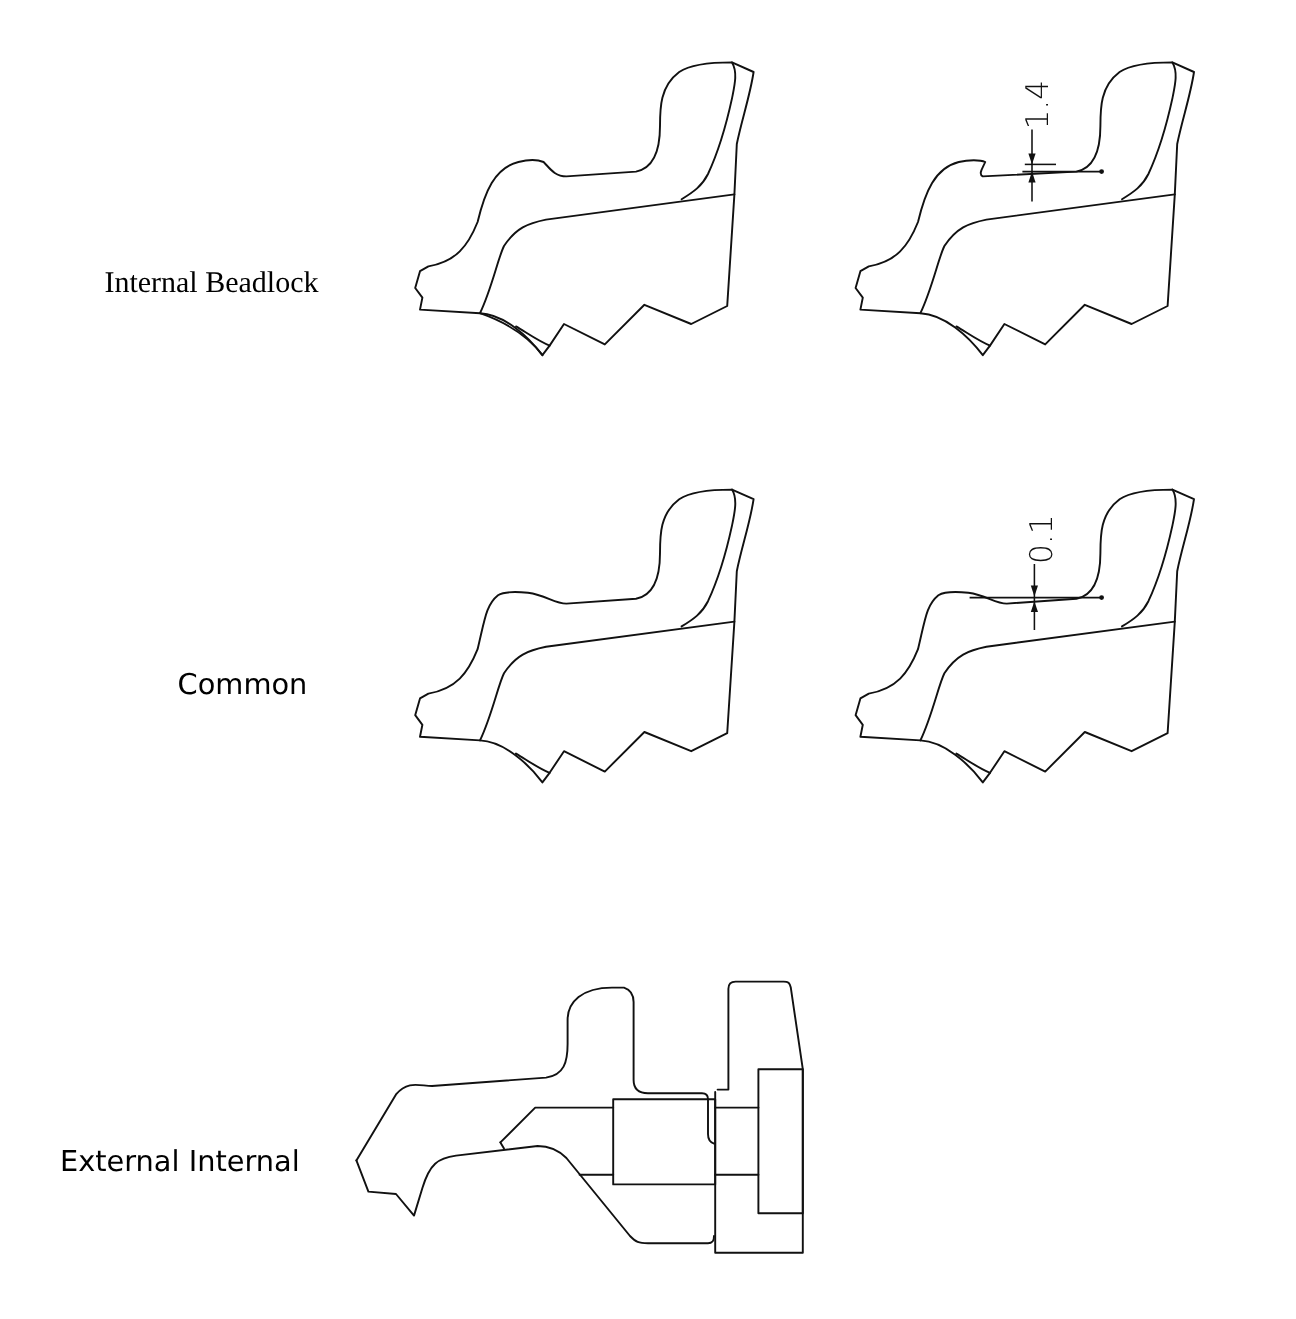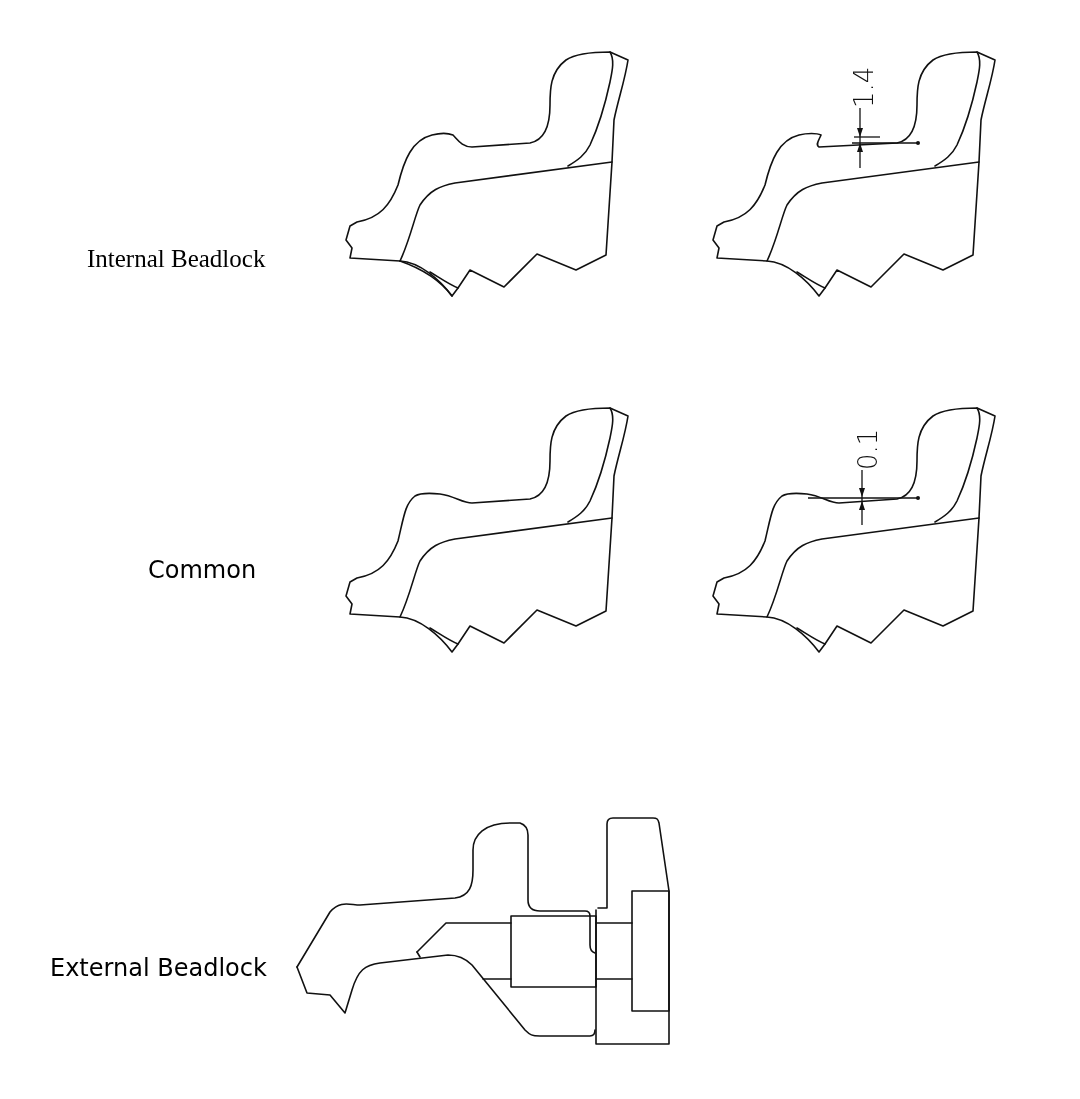--- a/index.html
+++ b/index.html
@@ -1,30 +1,30 @@
 <!DOCTYPE html>
 <html><head>
   <meta charset="utf-8">
   <style>
     html, body { margin: 0; padding: 0; background: #ffffff; }
     body { width: 1080px; height: 1099px; position: relative; overflow: hidden; }
     .label { position: absolute; color: #000; white-space: nowrap; }
-    .label-serif { font-family: "Liberation Serif", "DejaVu Serif", serif; font-size: 25px; margin-top: 23px; }
+    .label-serif { font-family: "Liberation Serif", "DejaVu Serif", serif; font-size: 25px; }
     .label-sans { font-family: "DejaVu Sans", "Liberation Sans", sans-serif; font-size: 24px; }
     svg.canvas { position: absolute; left: 0; top: 0; }
     .stroke { fill: none; stroke: #111; stroke-width: 1.6; stroke-linejoin: round; stroke-linecap: round; }
     .dim { fill: none; stroke: #111; stroke-width: 1.3; }
     .dimtext { font-family: "DejaVu Sans", sans-serif; font-size: 26px; fill: #111; font-weight: 300; }
   </style>
 </head>
 <body>
 
 <div class="label label-serif" style="left:87px; top:222px;">Internal Beadlock</div>
 <div class="label label-sans" style="left:148px; top:556px;">Common</div>
-<div class="label label-sans" style="left:50px; top:954px;">External Beadlock</div>
+<div class="label label-sans" style="left:50px; top:954px;">External Internal</div>
 
 <svg class="canvas" width="1080" height="1099" viewBox="0 0 1080 1099" xmlns="http://www.w3.org/2000/svg">
 
   <g>
     <path class="stroke" d="M350,226 L346,240 L352,248 L350,258 L400,261
       C420,262 440,280 452,296 L458,288 L470,270 L504,287 L537,254 L576,270 L606,255
       L612,162 L614,120 C618,100 625,80 628,60 L610,52
       C600,52 578,52 566,60 C550,72 550,90 550,105 C550,125 545,140 530,143
       L472,147 C462,147 458,140 453,135 C448,133 440,133 432,135
       C412,140 404,160 398,185 C390,205 380,218 357,222 Z"></path>

